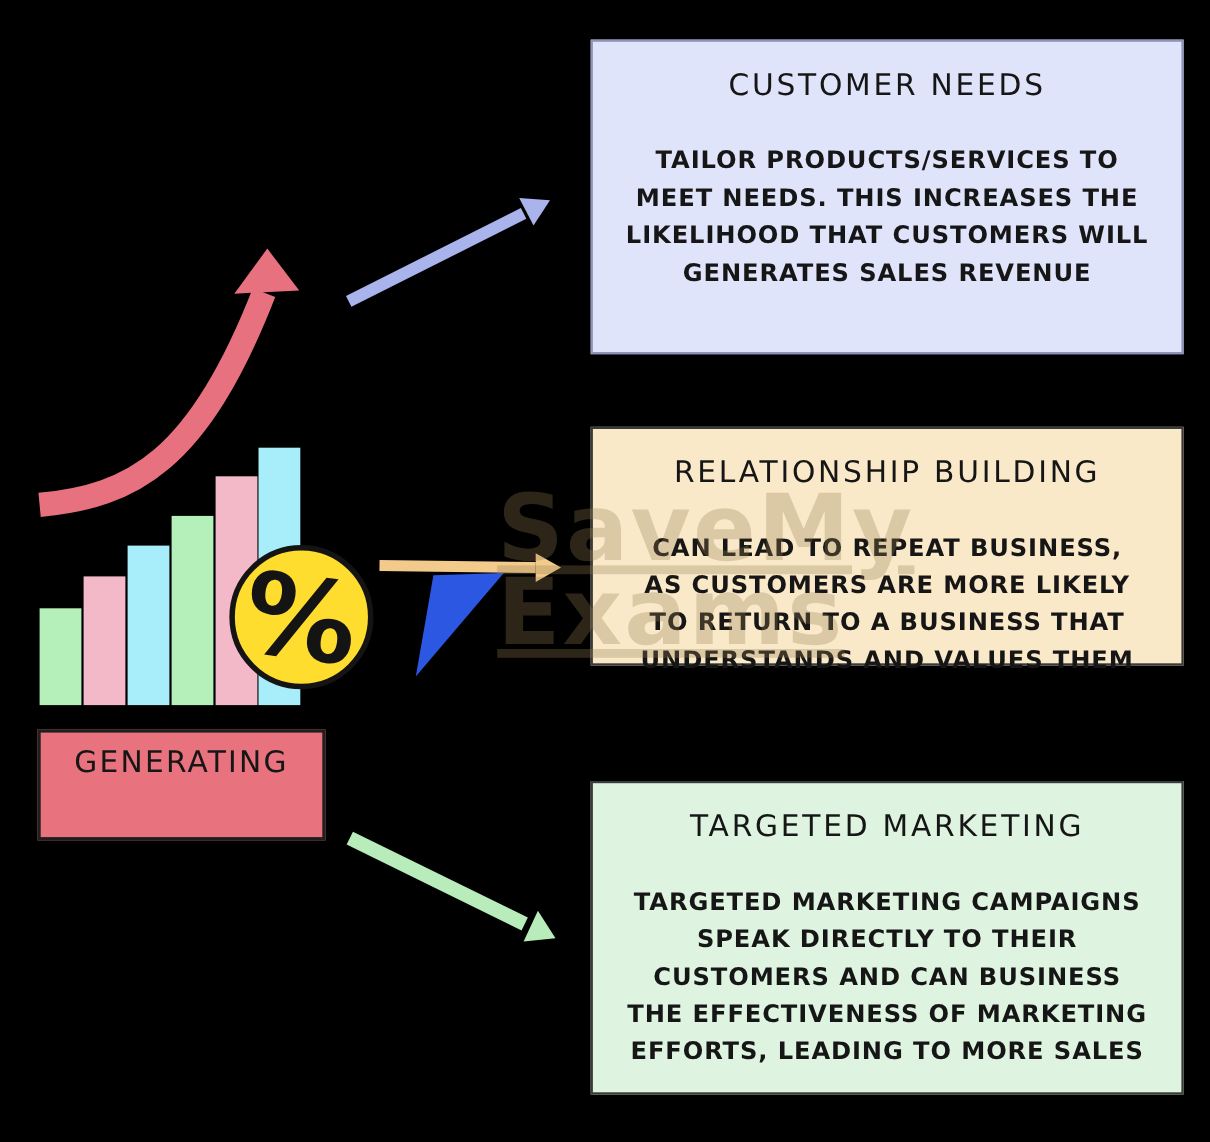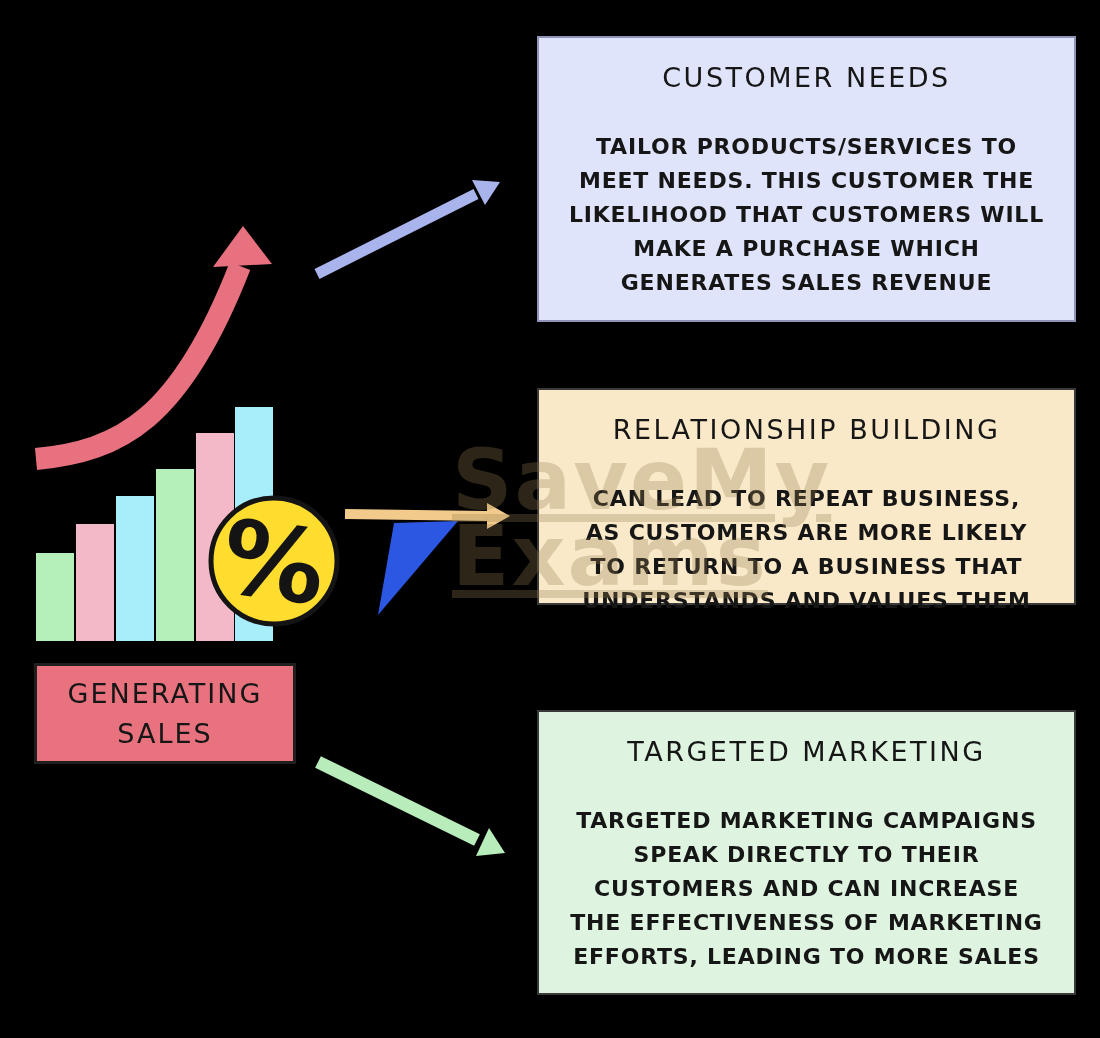--- a/index.html
+++ b/index.html
@@ -115,50 +115,48 @@
     </g>
 
     <g>
       <line x1="318" y1="762" x2="477" y2="840" stroke-width="13" stroke="#b8ecba"></line>
       <polygon points="505,853 476,856 489,828" fill="#b8ecba"></polygon>
     </g>
   </svg>
 
   <div class="root-node" style="background-color: rgb(232, 115, 127); border-color: rgb(31, 31, 31);">
     <div class="root-line">GENERATING</div>
-    <div class="root-line">SALES</div>
   </div>
 
   <div class="info-box box-1" style="background-color: rgb(224, 228, 250); border-color: rgb(144, 147, 184);">
     <div class="box-title">CUSTOMER NEEDS</div>
     <div class="box-body">
       <div class="body-line">TAILOR PRODUCTS/SERVICES TO</div>
-      <div class="body-line">MEET NEEDS. THIS CUSTOMER THE</div>
+      <div class="body-line">MEET NEEDS. THIS INCREASES THE</div>
       <div class="body-line">LIKELIHOOD THAT CUSTOMERS WILL</div>
-      <div class="body-line">MAKE A PURCHASE WHICH</div>
       <div class="body-line">GENERATES SALES REVENUE</div>
     </div>
   </div>
 
   <div class="info-box box-2" style="background-color: rgb(250, 233, 201); border-color: rgb(58, 58, 58);">
     <div class="box-title">RELATIONSHIP BUILDING</div>
     <div class="box-body">
       <div class="body-line">CAN LEAD TO REPEAT BUSINESS,</div>
       <div class="body-line">AS CUSTOMERS ARE MORE LIKELY</div>
       <div class="body-line">TO RETURN TO A BUSINESS THAT</div>
       <div class="body-line">UNDERSTANDS AND VALUES THEM</div>
     </div>
   </div>
 
   <div class="info-box box-3" style="background-color: rgb(222, 244, 224); border-color: rgb(58, 58, 58);">
     <div class="box-title">TARGETED MARKETING</div>
     <div class="box-body">
       <div class="body-line">TARGETED MARKETING CAMPAIGNS</div>
       <div class="body-line">SPEAK DIRECTLY TO THEIR</div>
-      <div class="body-line">CUSTOMERS AND CAN INCREASE</div>
+      <div class="body-line">CUSTOMERS AND CAN BUSINESS</div>
       <div class="body-line">THE EFFECTIVENESS OF MARKETING</div>
       <div class="body-line">EFFORTS, LEADING TO MORE SALES</div>
     </div>
   </div>
 
   <div class="watermark">
     <div>SaveMy</div>
     <div>Exams</div>
   </div>
 

